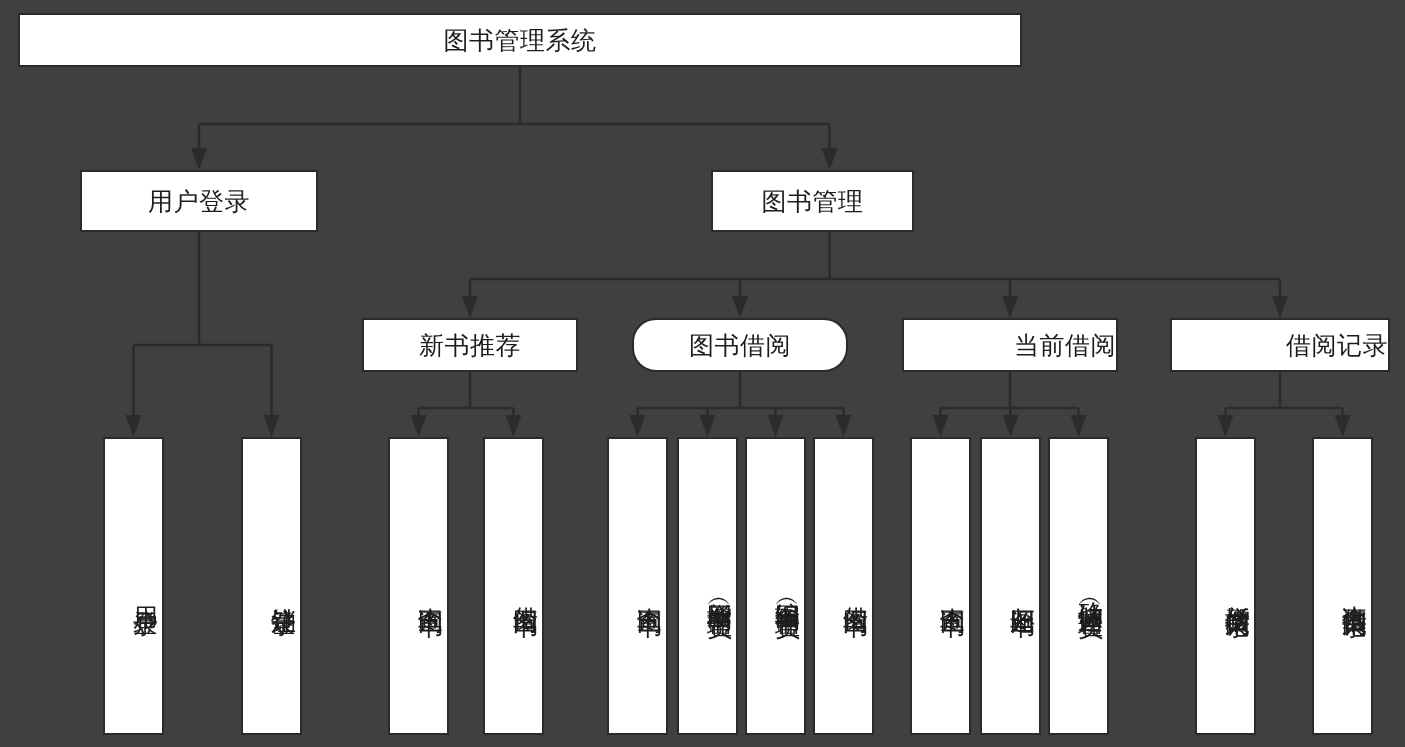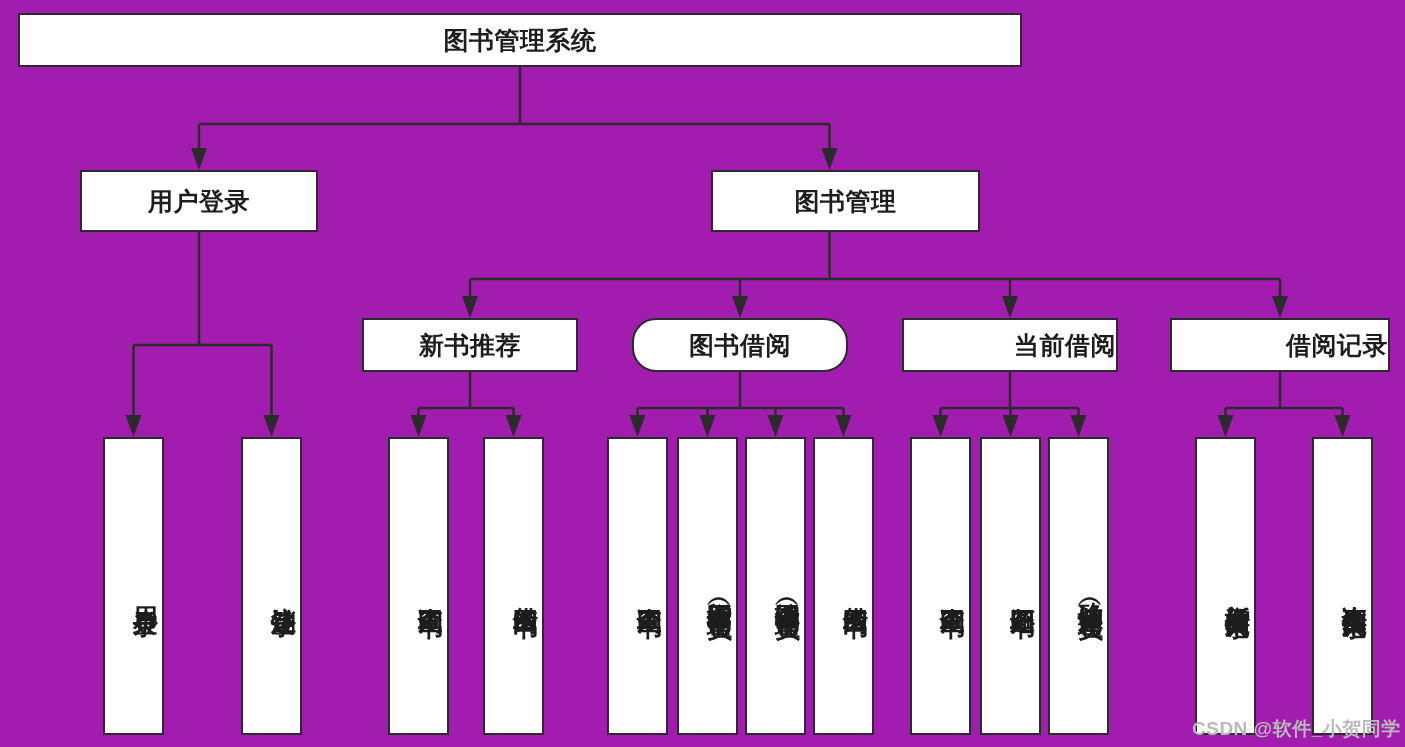--- a/index.html
+++ b/index.html
@@ -8,23 +8,22 @@
     background: #ffffff;
   }
   body {
     font-family: "Liberation Sans", "DejaVu Sans", sans-serif;
     color: #222222;
   }
   #canvas {
     position: relative;
     width: 1405px;
     height: 747px;
-    background: #a21caf;
+    background: #404040;
     overflow: hidden;
-    font-weight: bold;
   }
   #edges {
     position: absolute;
     left: 0;
     top: 0;
     width: 1405px;
     height: 747px;
     pointer-events: none;
   }
   .node {
@@ -127,21 +126,21 @@
       <line x1="1342.5" y1="408" x2="1342.5" y2="417" stroke="#2b2b2b" stroke-width="2.5"></line>
       <polygon points="1334.5,415 1350.5,415 1342.5,437" fill="#2b2b2b"></polygon>
     </svg>
   <div id="nodes-layer">
       <div class="node root horiz" style="left: 18px; top: 13px; width: 1004px; height: 54px;">
         <span class="lbl">图书管理系统</span>
       </div>
       <div class="node horiz" style="left: 80px; top: 170px; width: 238px; height: 62px;">
         <span class="lbl">用户登录</span>
       </div>
-      <div class="node horiz" style="left: 711px; top: 170px; width: 269px; height: 62px;">
+      <div class="node horiz" style="left: 711px; top: 170px; width: 203px; height: 62px;">
         <span class="lbl">图书管理</span>
       </div>
       <div class="node horiz" style="left: 362px; top: 318px; width: 216px; height: 54px;">
         <span class="lbl">新书推荐</span>
       </div>
       <div class="node horiz" style="left: 632px; top: 318px; width: 216px; height: 54px; border-radius: 24px;">
         <span class="lbl">图书借阅</span>
       </div>
       <div class="node horiz" style="left: 902px; top: 318px; width: 216px; height: 54px; justify-content: flex-end;">
         <span class="lbl">当前借阅</span>
@@ -182,14 +181,13 @@
       <div class="node leaf" style="left: 1048px; top: 437px; width: 61px; height: 298px;">
         <span class="lbl">确认归还（管理员）</span>
       </div>
       <div class="node leaf" style="left: 1195px; top: 437px; width: 61px; height: 298px;">
         <span class="lbl">新增借阅记录</span>
       </div>
       <div class="node leaf" style="left: 1312px; top: 437px; width: 61px; height: 298px;">
         <span class="lbl">查询借阅记录</span>
       </div>
     </div>
-  <div class="watermark" style="left: 1192px; top: 716px;">CSDN @软件_小贺同学</div>
 </div>
 
 </body></html>

